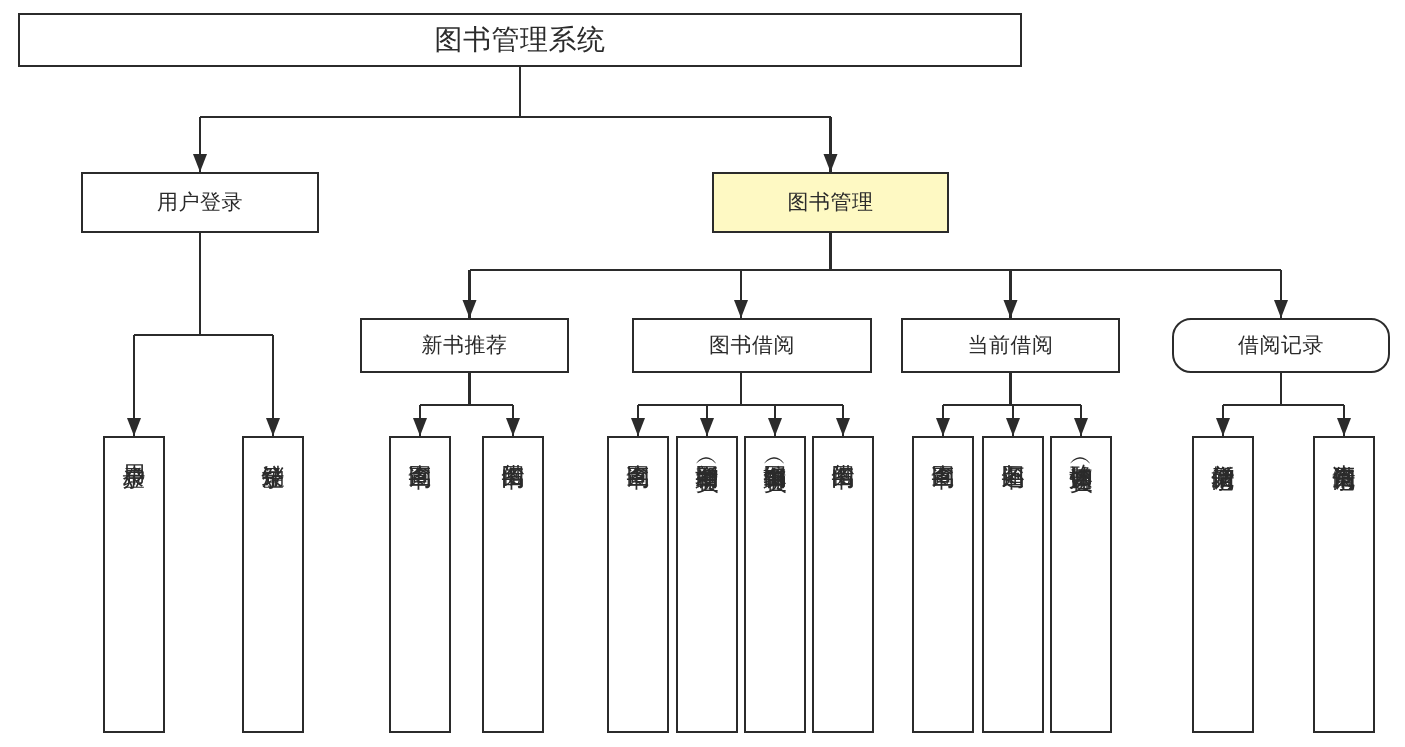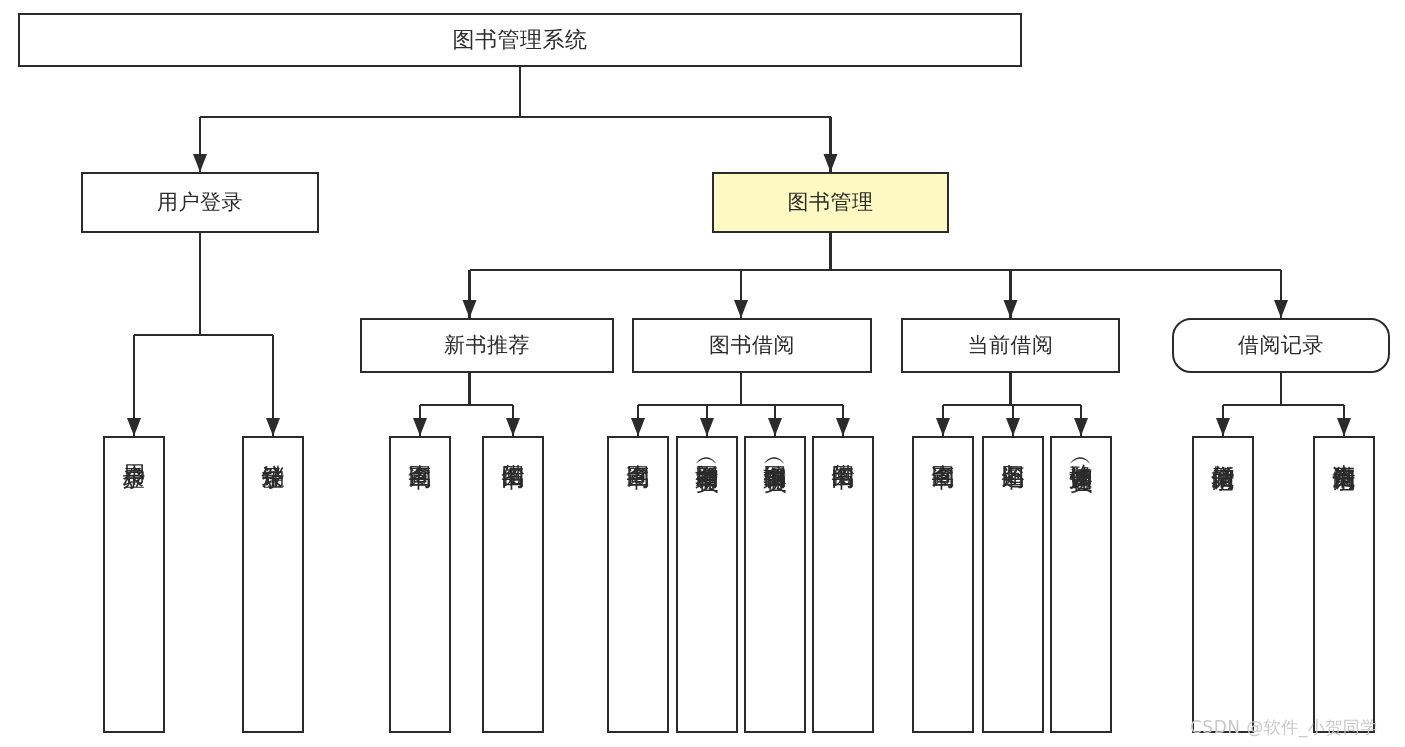--- a/index.html
+++ b/index.html
@@ -50,21 +50,21 @@
     padding-top: 8px;
   }
   .node.vertical .node-label {
     font-size: 23px;
     writing-mode: vertical-rl;
     text-orientation: upright;
     letter-spacing: 1px;
     line-height: 1;
   }
   .node.root .node-label {
-    font-size: 22px;
+    font-size: 28px;
   }
   #watermark {
     position: absolute;
     color: #c9c9c9;
     font-size: 17px;
     font-family: "DejaVu Sans", "Liberation Sans", sans-serif;
     white-space: nowrap;
     letter-spacing: 0.5px;
   }
 </style>
@@ -129,21 +129,21 @@
   <div id="nodes">
       <div class="node horizontal root" style="left: 18px; top: 13px; width: 1004px; height: 54px; border-color: rgb(43, 43, 43); background: rgb(255, 255, 255);">
         <span class="node-label">图书管理系统</span>
       </div>
       <div class="node horizontal" style="left: 81px; top: 172px; width: 238px; height: 61px; border-color: rgb(43, 43, 43); background: rgb(255, 255, 255);">
         <span class="node-label">用户登录</span>
       </div>
       <div class="node horizontal" style="left: 712px; top: 172px; width: 237px; height: 61px; border-color: rgb(43, 43, 43); background: #fef9c3;">
         <span class="node-label">图书管理</span>
       </div>
-      <div class="node horizontal" style="left: 360px; top: 318px; width: 254px; height: 55px; border-color: rgb(43, 43, 43); background: rgb(255, 255, 255);">
+      <div class="node horizontal" style="left: 360px; top: 318px; width: 209px; height: 55px; border-color: rgb(43, 43, 43); background: rgb(255, 255, 255);">
         <span class="node-label">新书推荐</span>
       </div>
       <div class="node horizontal" style="left: 632px; top: 318px; width: 240px; height: 55px; border-color: rgb(43, 43, 43); background: rgb(255, 255, 255);">
         <span class="node-label">图书借阅</span>
       </div>
       <div class="node horizontal" style="left: 901px; top: 318px; width: 219px; height: 55px; border-color: rgb(43, 43, 43); background: rgb(255, 255, 255);">
         <span class="node-label">当前借阅</span>
       </div>
       <div class="node horizontal" style="left: 1172px; top: 318px; width: 218px; height: 55px; border-color: rgb(43, 43, 43); background: rgb(255, 255, 255); border-radius: 19px;">
         <span class="node-label">借阅记录</span>
@@ -181,14 +181,13 @@
       <div class="node vertical" style="left: 1050px; top: 436px; width: 62px; height: 297px; border-color: rgb(43, 43, 43); background: rgb(255, 255, 255);">
         <span class="node-label">确认归还（管理员）</span>
       </div>
       <div class="node vertical" style="left: 1192px; top: 436px; width: 62px; height: 297px; border-color: rgb(43, 43, 43); background: rgb(255, 255, 255);">
         <span class="node-label">新增借阅记录</span>
       </div>
       <div class="node vertical" style="left: 1313px; top: 436px; width: 62px; height: 297px; border-color: rgb(43, 43, 43); background: rgb(255, 255, 255);">
         <span class="node-label">查询借阅记录</span>
       </div>
     </div>
-  <div id="watermark" style="left: 1190px; top: 716px; color: rgb(201, 201, 201);">CSDN @软件_小贺同学</div>
 </div>
 
 </body></html>

